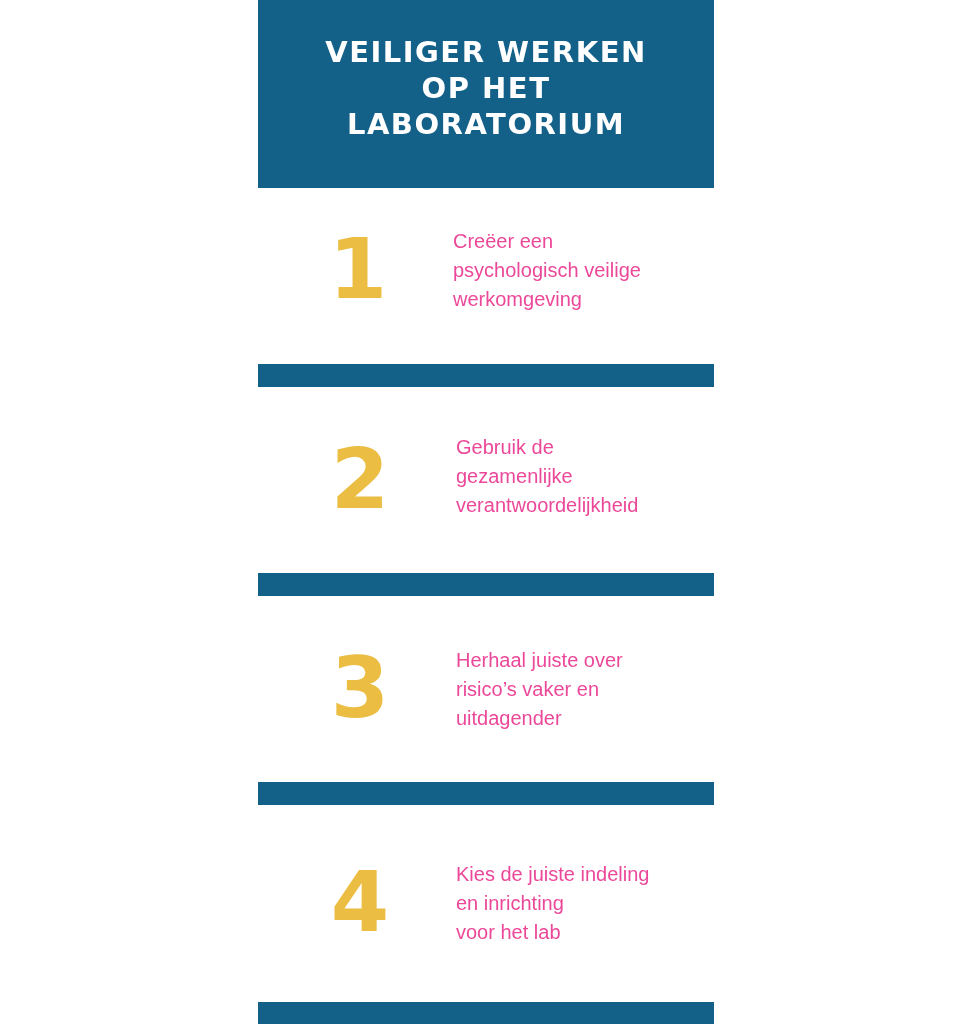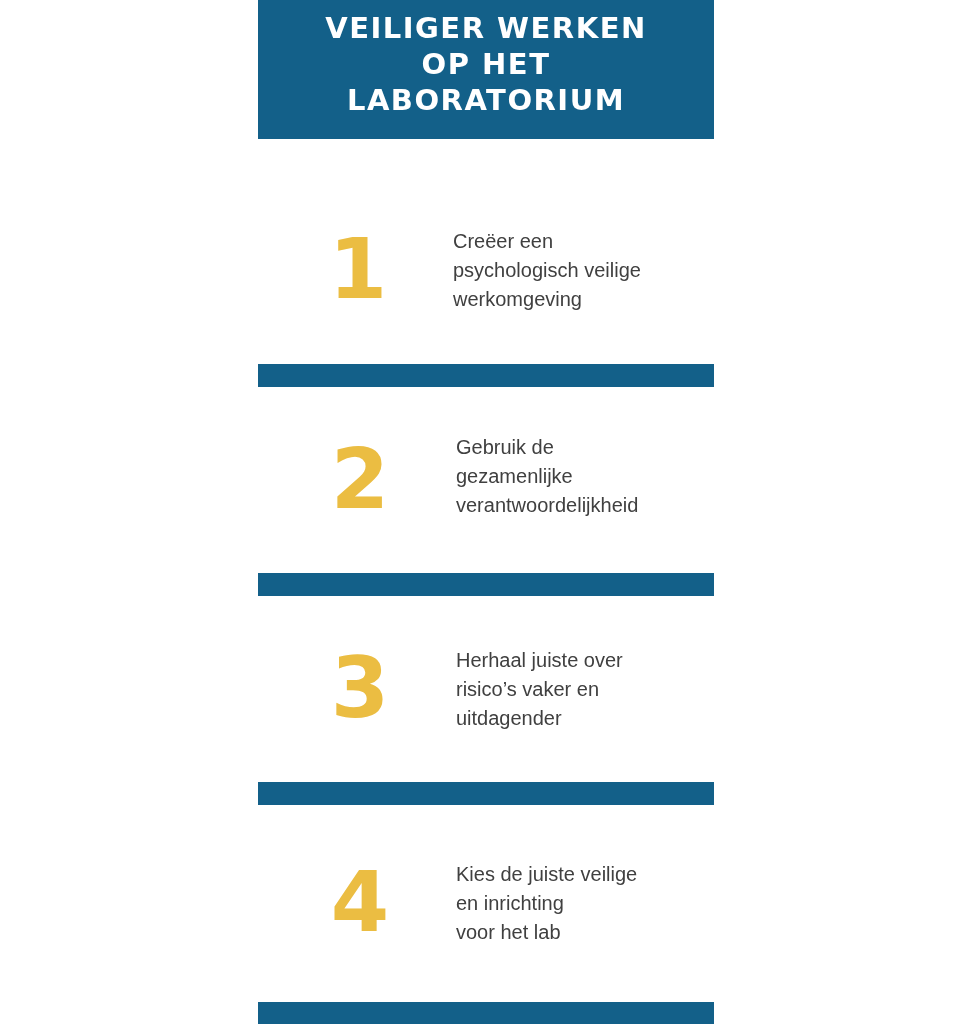--- a/index.html
+++ b/index.html
@@ -1,23 +1,23 @@
 <!DOCTYPE html>
 <html><head>
 <meta charset="utf-8">
 <style>
   html, body { margin:0; padding:0; }
   body { width:979px; height:1024px; background:#ffffff; position:relative; overflow:hidden; font-family:"DejaVu Sans", sans-serif; }
   .panel { position:absolute; left:258px; width:456px; }
-  .header { top:0; height:139px; background:#136089; display:flex; align-items:center; justify-content:center; }
+  .header { top:0; height:188px; background:#136089; display:flex; align-items:center; justify-content:center; }
   .header-title { color:#ffffff; font-family:"DejaVu Sans", sans-serif; font-weight:bold; font-size:29px; line-height:36px; letter-spacing:1.5px; text-align:center; white-space:pre-line; margin-top:-12px; }
   .bar { background:#136089; height:23px; }
   .step { position:absolute; left:258px; width:456px; }
   .num { position:absolute; left:70px; width:60px; text-align:center; color:#ebbd42; font-family:"DejaVu Sans", sans-serif; font-weight:bold; font-size:84px; line-height:84px; }
-  .txt { position:absolute; left:195px; color:#404040; font-family:"Liberation Sans", sans-serif; font-size:20px; line-height:29px; white-space:pre-line; }
+  .txt { position:absolute; left:195px; color:#ec4899; font-family:"Liberation Sans", sans-serif; font-size:20px; line-height:29px; white-space:pre-line; }
 </style>
 </head>
 <body>
 
 <div class="panel header">
   <div class="header-title">VEILIGER WERKEN
 OP HET
 LABORATORIUM</div>
 </div>
 
@@ -40,17 +40,17 @@
 <div class="step" style="top:634px;height:120px;">
   <div class="num" style="top:12px;left:72px;">3</div>
   <div class="txt" style="top:12px;left:198px;">Herhaal juiste over
 risico’s vaker en
 uitdagender</div>
 </div>
 <div class="panel bar" style="top:782px;"></div>
 
 <div class="step" style="top:848px;height:120px;">
   <div class="num" style="top:12px;left:72px;">4</div>
-  <div class="txt" style="top:12px;left:198px;">Kies de juiste veilige
+  <div class="txt" style="top:12px;left:198px;">Kies de juiste indeling
 en inrichting
 voor het lab</div>
 </div>
 <div class="panel bar" style="top:1002px;height:22px;"></div>
 
 </body></html>

